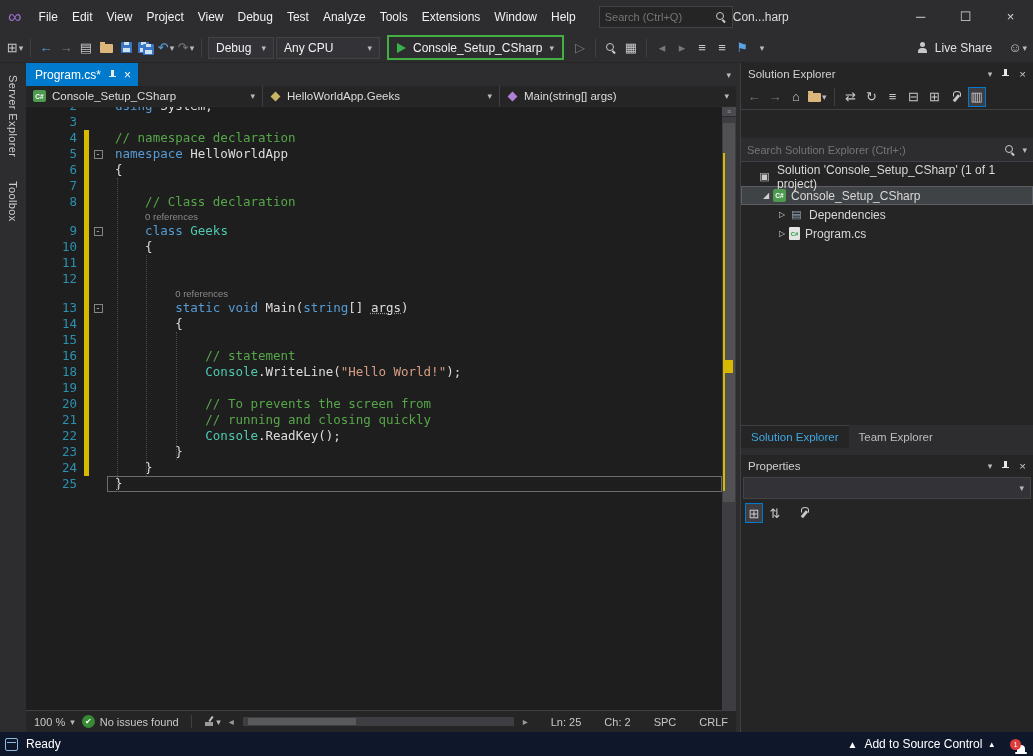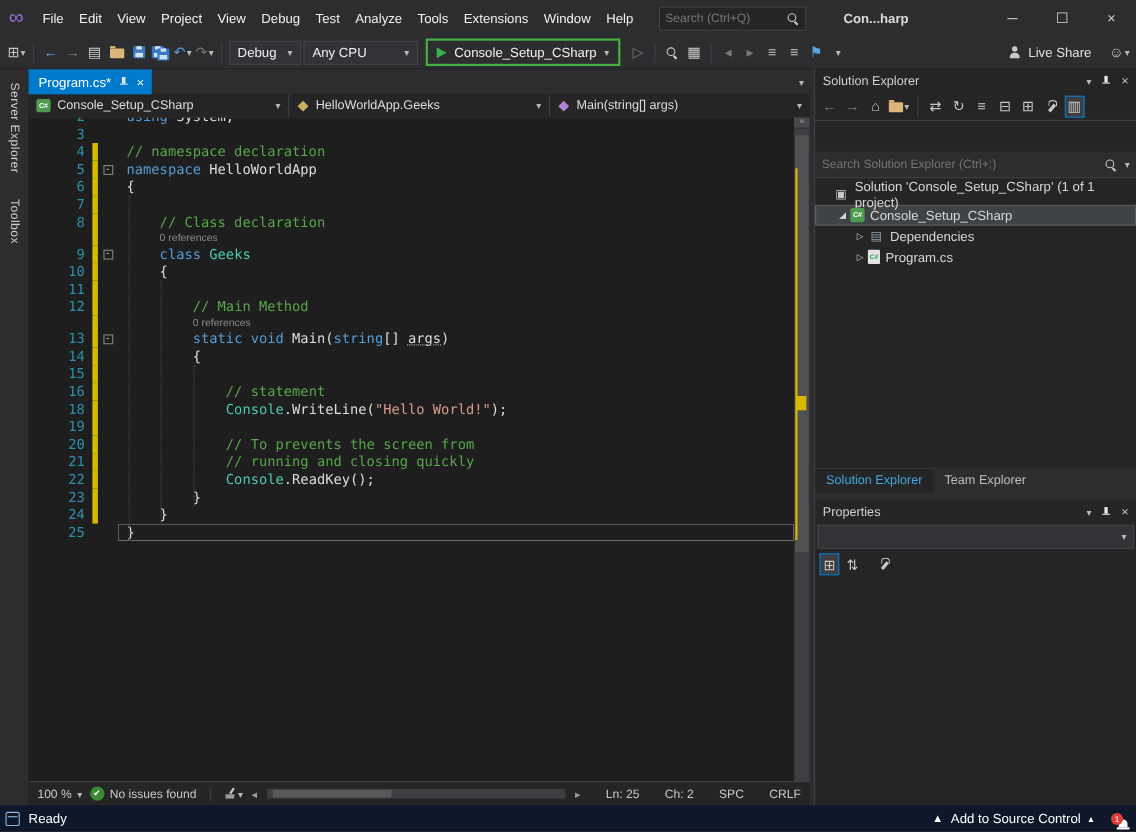--- a/index.html
+++ b/index.html
@@ -7,21 +7,21 @@
   font-family:"Liberation Sans",sans-serif;font-size:12px;color:#f1f1f1;}
 .app{width:1033px;height:756px;display:flex;flex-direction:column;}
 
 
 .titlebar{height:33px;flex:0 0 auto;display:flex;align-items:center;background:#2d2d30;padding-left:8px;}
 .vs-logo{color:#9b6fd0;font-size:19px;margin-right:10px;line-height:1;}
 .menubar{display:flex;}
 .menu-item{padding:4px 7px;color:#f1f1f1;}
 .qsearch{margin-left:16px;width:134px;height:22px;background:#252526;border:1px solid #434346;display:flex;align-items:center;padding:0 5px;}
 .qsearch input{flex:1;min-width:0;background:none;border:none;outline:none;color:#b8b8b8;font-size:11px;font-family:"Liberation Sans",sans-serif;}
-.win-title{margin-left:34px;color:#dadada;font-weight:bold;}
+.win-title{color:#dadada;}
 .winbtns{margin-left:auto;display:flex;height:100%;}
 .winbtn{width:45px;display:flex;align-items:center;justify-content:center;color:#d4d4d4;font-size:13px;}
 
 
 .toolbar{height:30px;flex:0 0 auto;display:flex;align-items:center;background:#2d2d30;border-bottom:1px solid #252526;padding:0 6px;gap:2px;}
 .tbi{min-width:18px;height:20px;display:flex;align-items:center;justify-content:center;color:#c8c8c8;font-size:13px;gap:1px;}
 .tbi.blue{color:#5aa3e0}.tbi.dim{color:#777}
 .tbi.selected{background:#3e3e42;border:1px solid #007acc;}
 .dd{font-size:9px;color:#b9b9b9;}
 .tb-sep{width:1px;height:18px;background:#3f3f46;margin:0 4px;flex:0 0 auto;}
@@ -367,21 +367,20 @@
                 <span class="ln">11</span>
                 <span class="chg y"></span>
                 <span class="fold"></span>
                 <span class="txt"></span>
               </div>
               <div class="code-row">
                 <span class="gpad"></span>
                 <span class="ln">12</span>
                 <span class="chg y"></span>
                 <span class="fold"></span>
-                <span class="txt"><span class="tp">        </span><span class="tc">// Main Method</span></span>
               </div>
               <div class="codelens-row">
                 <span class="gpad"></span>
                 <span class="ln"></span>
                 <span class="chg y"></span>
                 <span class="fold"></span>
                 <span class="cl-txt" style="padding-left: 68.24px;">0 references</span>
               </div>
               <div class="code-row">
                 <span class="gpad"></span>

